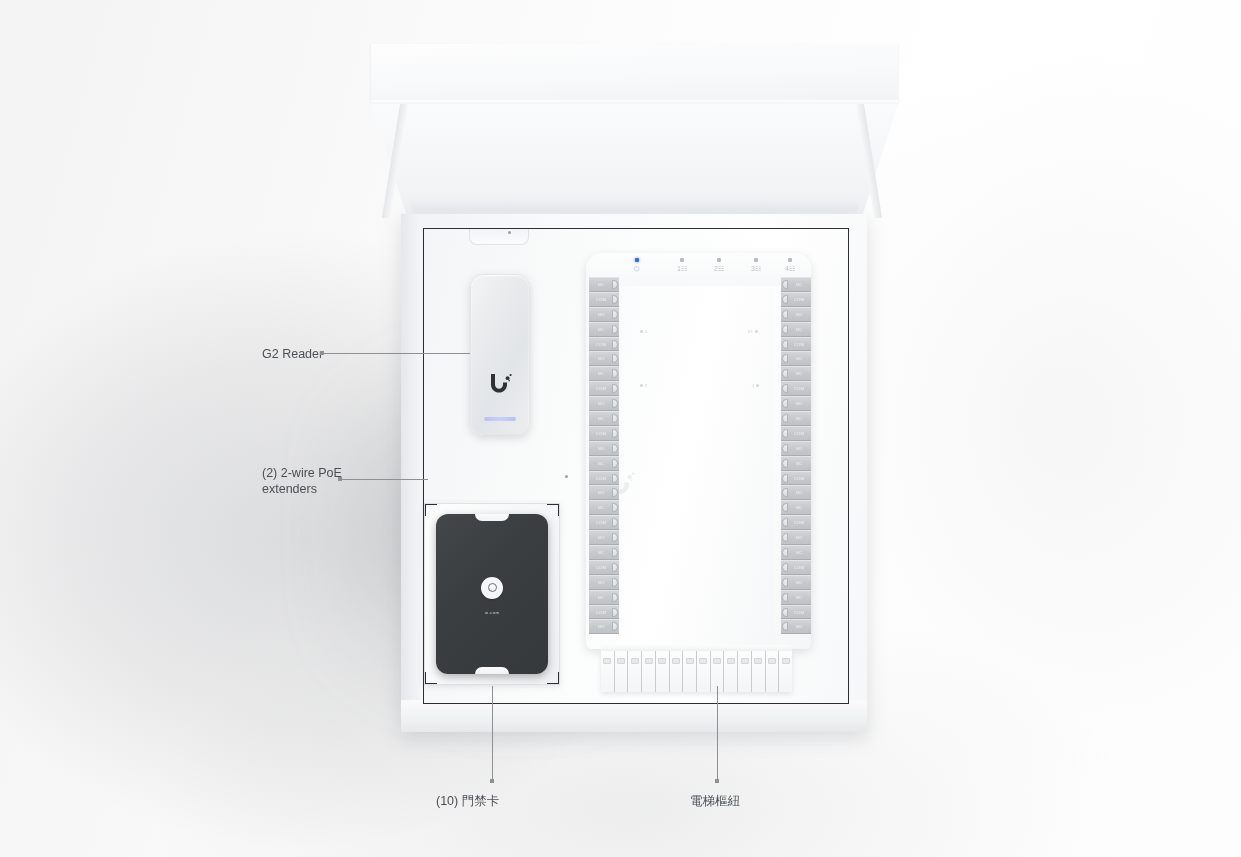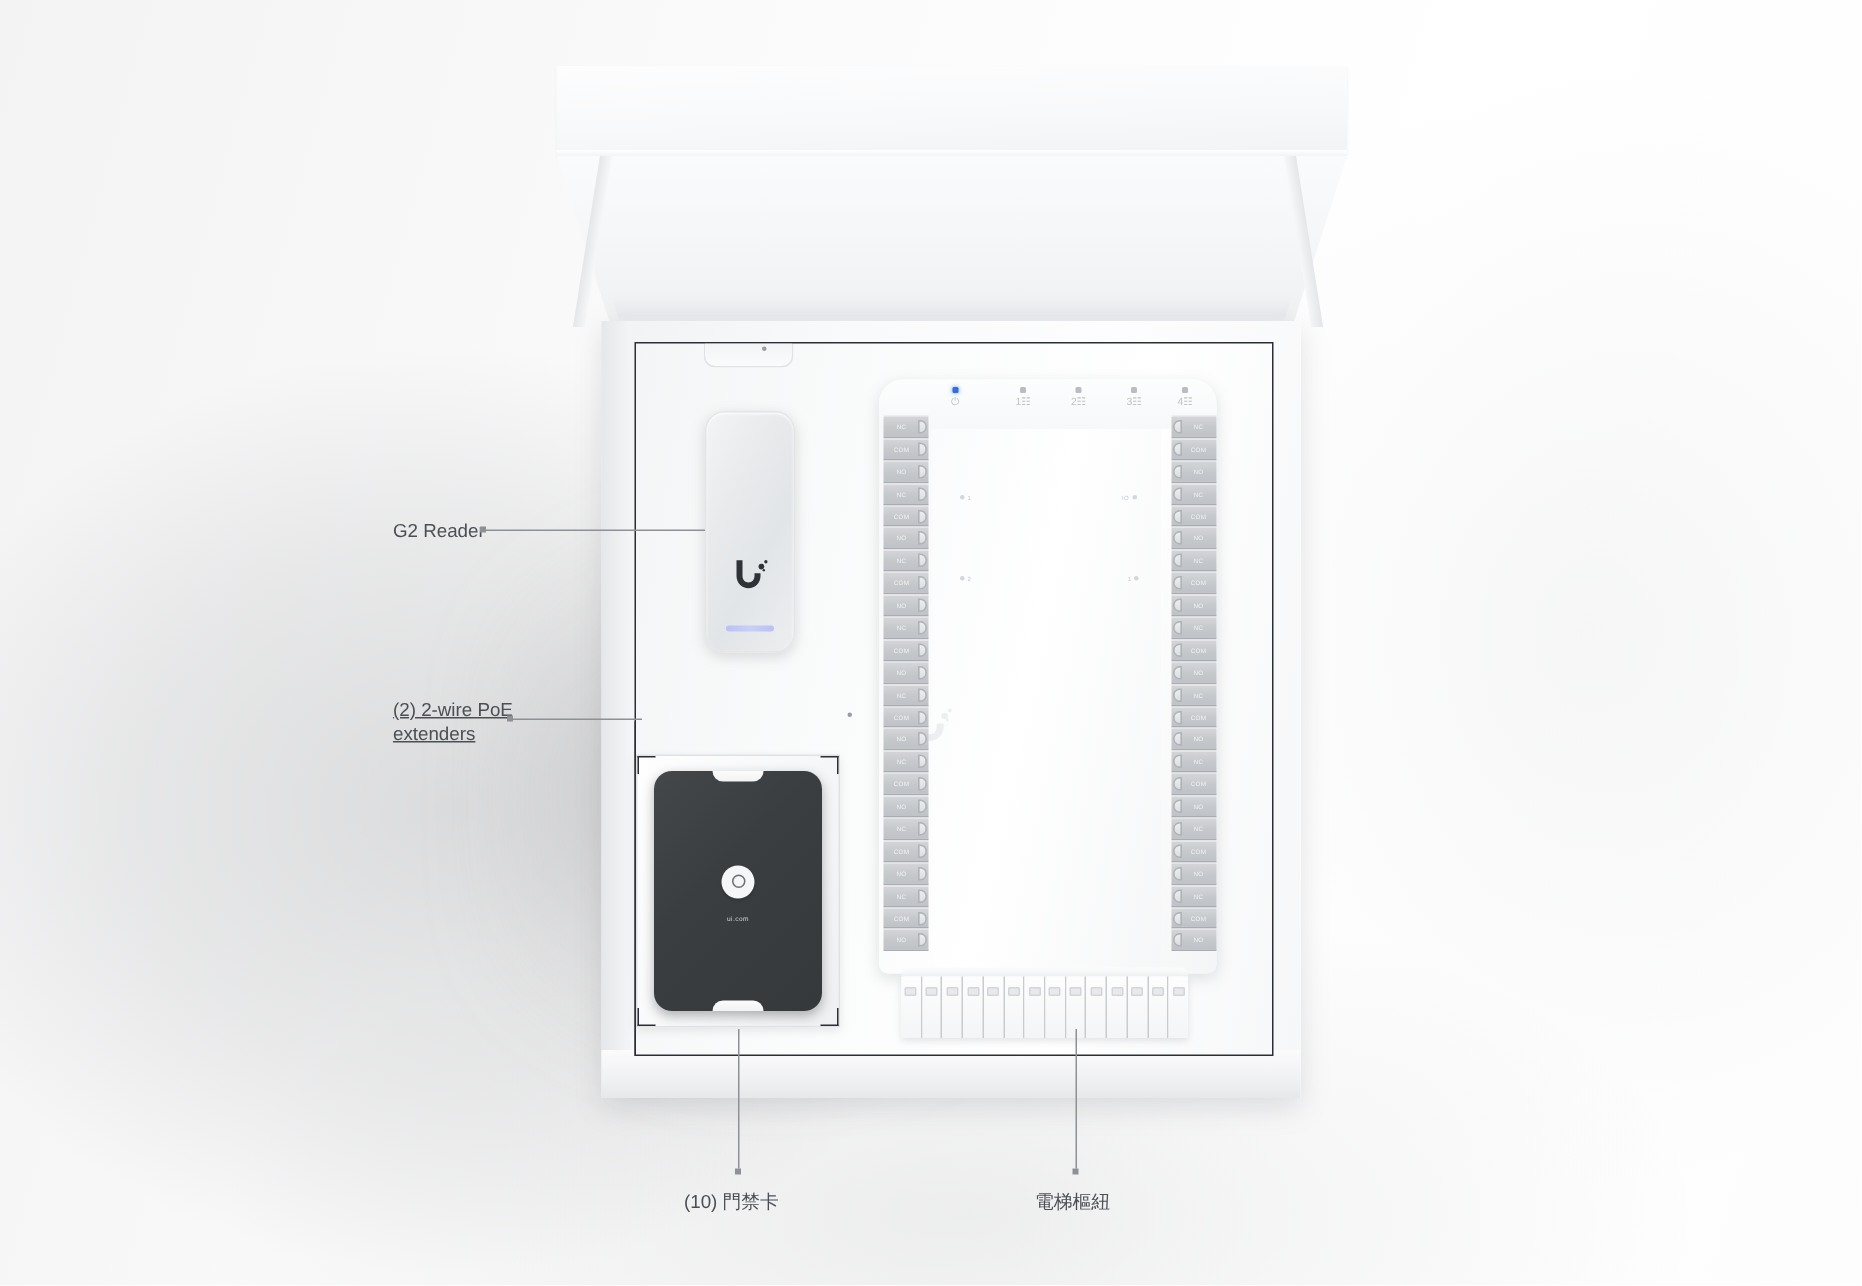--- a/index.html
+++ b/index.html
@@ -600,24 +600,24 @@
     <div class="strip-seg"></div>
     <div class="strip-seg"></div>
     <div class="strip-seg"></div>
     <div class="strip-seg"></div>
   </div>
 
 <div class="callout-text" style="left:262px; top:346px;">G2 Reader</div>
 <div class="leader h" style="left:322px; top:353px; width:148px;"></div>
 <div class="leader-cap" style="left:320px; top:351px;"></div>
 
-<div class="callout-text" style="left:262px; top:465px;text-decoration:underline;">(2) 2-wire PoE
+<div class="callout-text" style="left:262px; top:465px;">(2) 2-wire PoE
 extenders</div>
 <div class="leader h" style="left:340px; top:479px; width:88px;"></div>
 <div class="leader-cap" style="left:338px; top:477px;"></div>
 
-<div class="callout-text" style="left:456px; top:793px;">(10) 門禁卡</div>
+<div class="callout-text" style="left:436px; top:793px;">(10) 門禁卡</div>
 <div class="leader v" style="left:492px; top:686px; height:93px;"></div>
 <div class="leader-cap" style="left:490px; top:779px;"></div>
 
 <div class="callout-text" style="left:690px; top:793px;">電梯樞紐</div>
 <div class="leader v" style="left:717px; top:686px; height:93px;"></div>
 <div class="leader-cap" style="left:715px; top:779px;"></div>
 
 </body></html>

